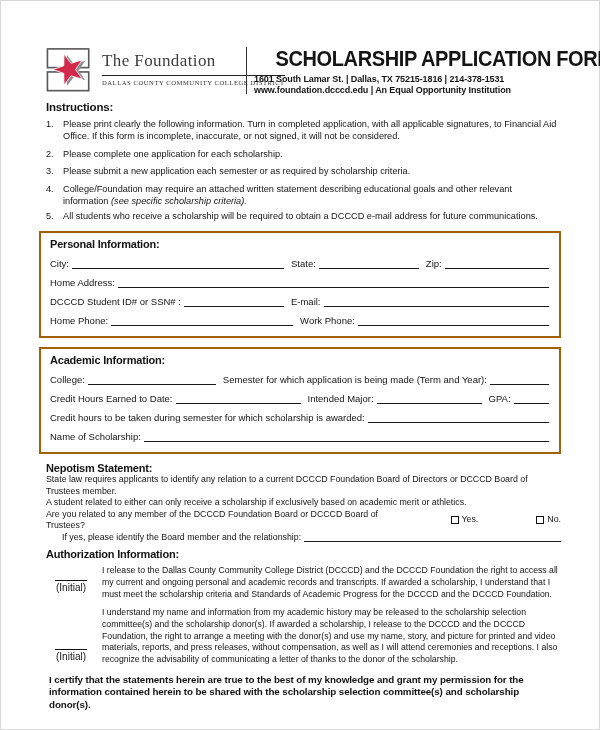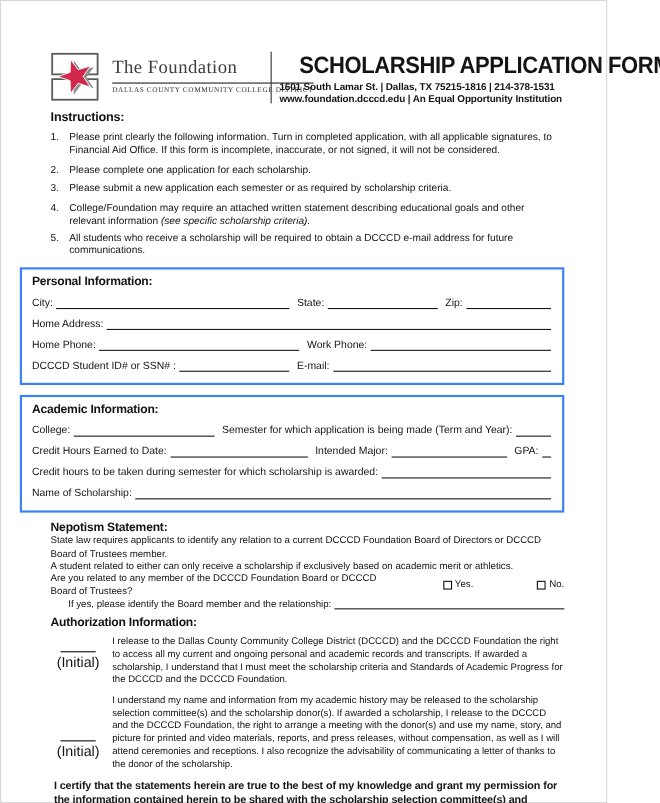--- a/index.html
+++ b/index.html
@@ -4,21 +4,21 @@
 <style>
   * { margin:0; padding:0; box-sizing:border-box; }
   html,body { background:#fff; }
   body {
     width:600px; height:730px;
     font-family:"Liberation Sans", sans-serif;
     color:#141414;
     overflow:hidden;
   }
   .page {
-    width:552px; height:730px;
+    width:600px; height:730px;
     border:1px solid #d8d8d8;
     background:#ffffff;
     position:relative;
   }
 
   
   .header { display:flex; align-items:flex-start; margin:46px 38px 0 45px; }
   .logo-wrap { display:flex; align-items:flex-start; width:200px; flex:0 0 auto; }
   .logo-svg { width:48px; height:47px; flex:0 0 auto; }
   .brand { margin-left:8px; padding-top:4px; }
@@ -45,40 +45,40 @@
   
   .instructions { margin:6px 40px 0 45px; }
   .instr-heading { font-weight:bold; font-size:11.5px; letter-spacing:-0.2px; }
   .instr-item { display:flex; font-size:9.2px; line-height:1.28; margin-top:6px; }
   .instr-item.tight { margin-top:3px; }
   .instr-num { width:17px; flex:0 0 auto; }
   .instr-text { flex:1; }
   .ital { font-style:italic; }
 
   
-  .box { border:2px solid #3b82f6; margin:9px 38px 0 17px; padding:5px 10px 10px 9px; background:#fff; }
+  .box { border:2px solid #a16207; margin:9px 38px 0 38px; padding:5px 10px 10px 9px; background:#fff; }
   .box-heading { font-weight:bold; font-size:11px; letter-spacing:-0.2px; }
   .frow { display:flex; align-items:flex-end; font-size:9.5px; margin-top:7px; white-space:nowrap; }
   .lbl { flex:0 0 auto; padding-right:3px; }
   .fill { border-bottom:1.4px solid #1a1a1a; height:12px; flex:0 0 auto; }
   .fill.fx { flex:1 1 auto; }
   .fill + .lbl { margin-left:7px; }
 
   
   .section { margin:8px 38px 0 45px; }
   .sec-heading { font-weight:bold; font-size:11px; letter-spacing:-0.2px; }
   .small-text { font-size:8.8px; line-height:1.3; }
   .nep-q-row { display:flex; align-items:center; font-size:8.8px; line-height:1.3; }
   .cb { width:8px; height:8px; border:1.3px solid #111; display:inline-block; margin-right:3px; flex:0 0 auto; background:#fff; }
   .cb-group { display:flex; align-items:center; }
   .ifyes-row { display:flex; align-items:center; font-size:8.8px; margin-top:1px;padding-left:16px; }
   .auth-block { display:flex; margin-top:5px; }
   .auth-initial { width:50px; flex:0 0 auto; text-align:center; }
   .init-line { border-bottom:1.1px solid #111; height:1px; width:32px; margin:0 auto; }
-  .init-label { font-size:13px; margin-top:1px; }
+  .init-label { font-size:10px; margin-top:1px; }
   .auth-text { flex:1; font-size:8.7px; line-height:1.34; padding-left:6px; }
   .pad-top-1 { padding-top:15px; }
   .pad-top-2 { padding-top:42px; }
   .certify { font-weight:bold; font-size:9.8px; line-height:1.3; margin:8px 38px 0 48px; letter-spacing:-0.1px; }
 </style>
 </head>
 <body>
 
 <div class="page">
 
@@ -137,29 +137,29 @@
       <span class="lbl">State:</span>
       <span class="fill" style="width:100px"></span>
       <span class="lbl">Zip:</span>
       <span class="fill fx"></span>
     </div>
     <div class="frow">
       <span class="lbl">Home Address:</span>
       <span class="fill fx"></span>
     </div>
     <div class="frow">
+      <span class="lbl">DCCCD Student ID# or SSN# :</span>
+      <span class="fill" style="width:100px"></span>
+      <span class="lbl">E-mail:</span>
+      <span class="fill fx"></span>
+    </div>
+    <div class="frow">
       <span class="lbl">Home Phone:</span>
       <span class="fill" style="width:182px"></span>
       <span class="lbl">Work Phone:</span>
-      <span class="fill fx"></span>
-    </div>
-    <div class="frow">
-      <span class="lbl">DCCCD Student ID# or SSN# :</span>
-      <span class="fill" style="width:100px"></span>
-      <span class="lbl">E-mail:</span>
       <span class="fill fx"></span>
     </div>
   </div>
 
   <div class="box">
     <div class="box-heading">Academic Information:</div>
     <div class="frow">
       <span class="lbl">College:</span>
       <span class="fill" style="width:128px"></span>
       <span class="lbl">Semester for which application is being made (Term and Year):</span>

